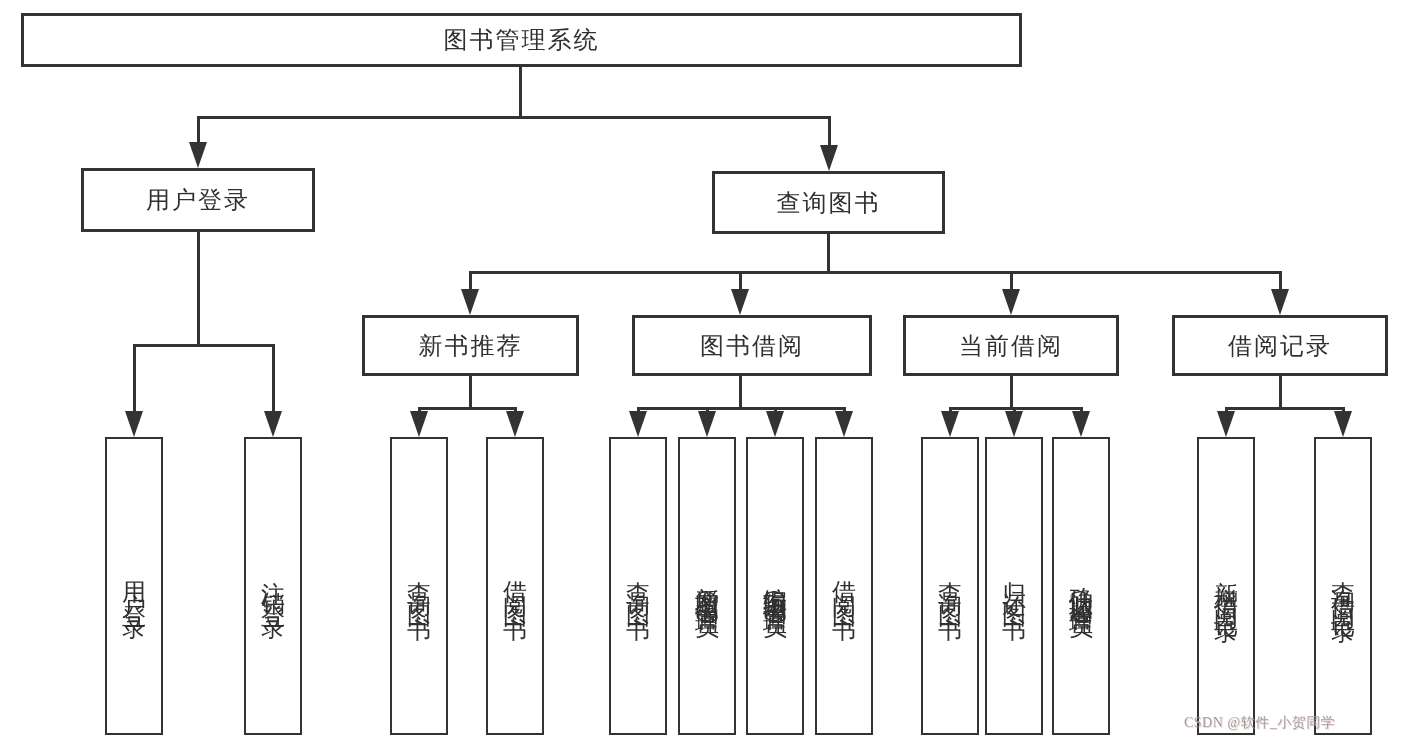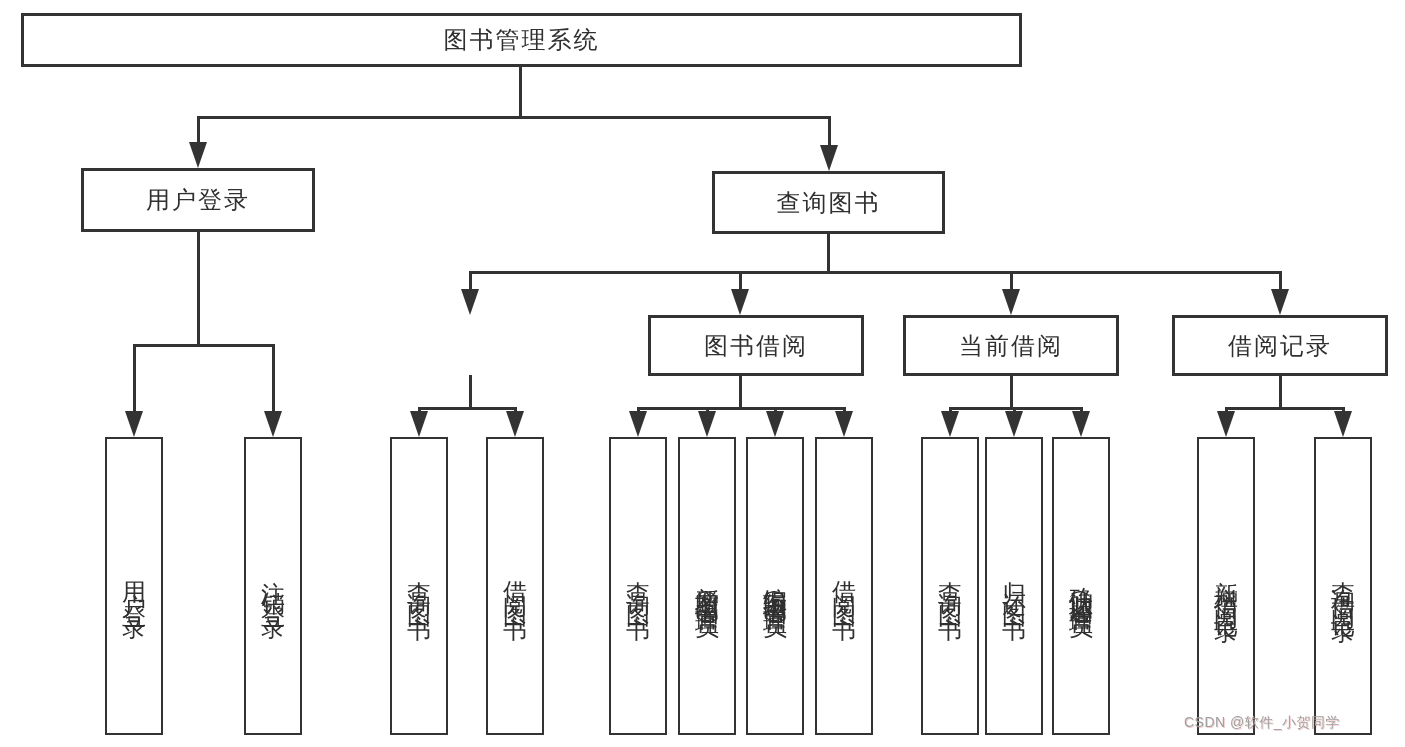--- a/index.html
+++ b/index.html
@@ -1,21 +1,21 @@
 <!DOCTYPE html>
 <html><head>
 <meta charset="utf-8">
 <style>
   html, body { margin: 0; padding: 0; background: #ffffff; }
   #stage {
     position: relative;
     width: 1405px;
     height: 747px;
     background: #ffffff;
-    font-family: Liberation Sans, sans-serif;
+    font-family: Liberation Serif, serif;
     overflow: hidden;
   }
   .box {
     position: absolute;
     box-sizing: border-box;
     background: #ffffff;
     border: 3px solid #333333;
     display: flex;
     align-items: center;
     justify-content: center;
@@ -94,21 +94,24 @@
   <div class="hline" style="left:469px; top:271px; width:812px;"></div>
   <div class="vline" style="left:469px; top:271px; height:20px;"></div>
   <div class="arrow" style="left:461px; top:289px;"></div>
   <div class="vline" style="left:739px; top:271px; height:20px;"></div>
   <div class="arrow" style="left:731px; top:289px;"></div>
   <div class="vline" style="left:1010px; top:271px; height:20px;"></div>
   <div class="arrow" style="left:1002px; top:289px;"></div>
   <div class="vline" style="left:1279px; top:271px; height:20px;"></div>
   <div class="arrow" style="left:1271px; top:289px;"></div>
 
-  <div class="box" style="left:648px; top:315px; width:216px; height:61px;">
+  <div class="box" style="left:362px; top:315px; width:217px; height:61px;">
+    <span class="hlabel">新书推荐</span>
+  </div>
+  <div class="box" style="left:632px; top:315px; width:240px; height:61px;">
     <span class="hlabel">图书借阅</span>
   </div>
   <div class="box" style="left:903px; top:315px; width:216px; height:61px;">
     <span class="hlabel">当前借阅</span>
   </div>
   <div class="box" style="left:1172px; top:315px; width:216px; height:61px;">
     <span class="hlabel">借阅记录</span>
   </div>
 
   <div class="vline" style="left:469px; top:375px; height:34px;"></div>

